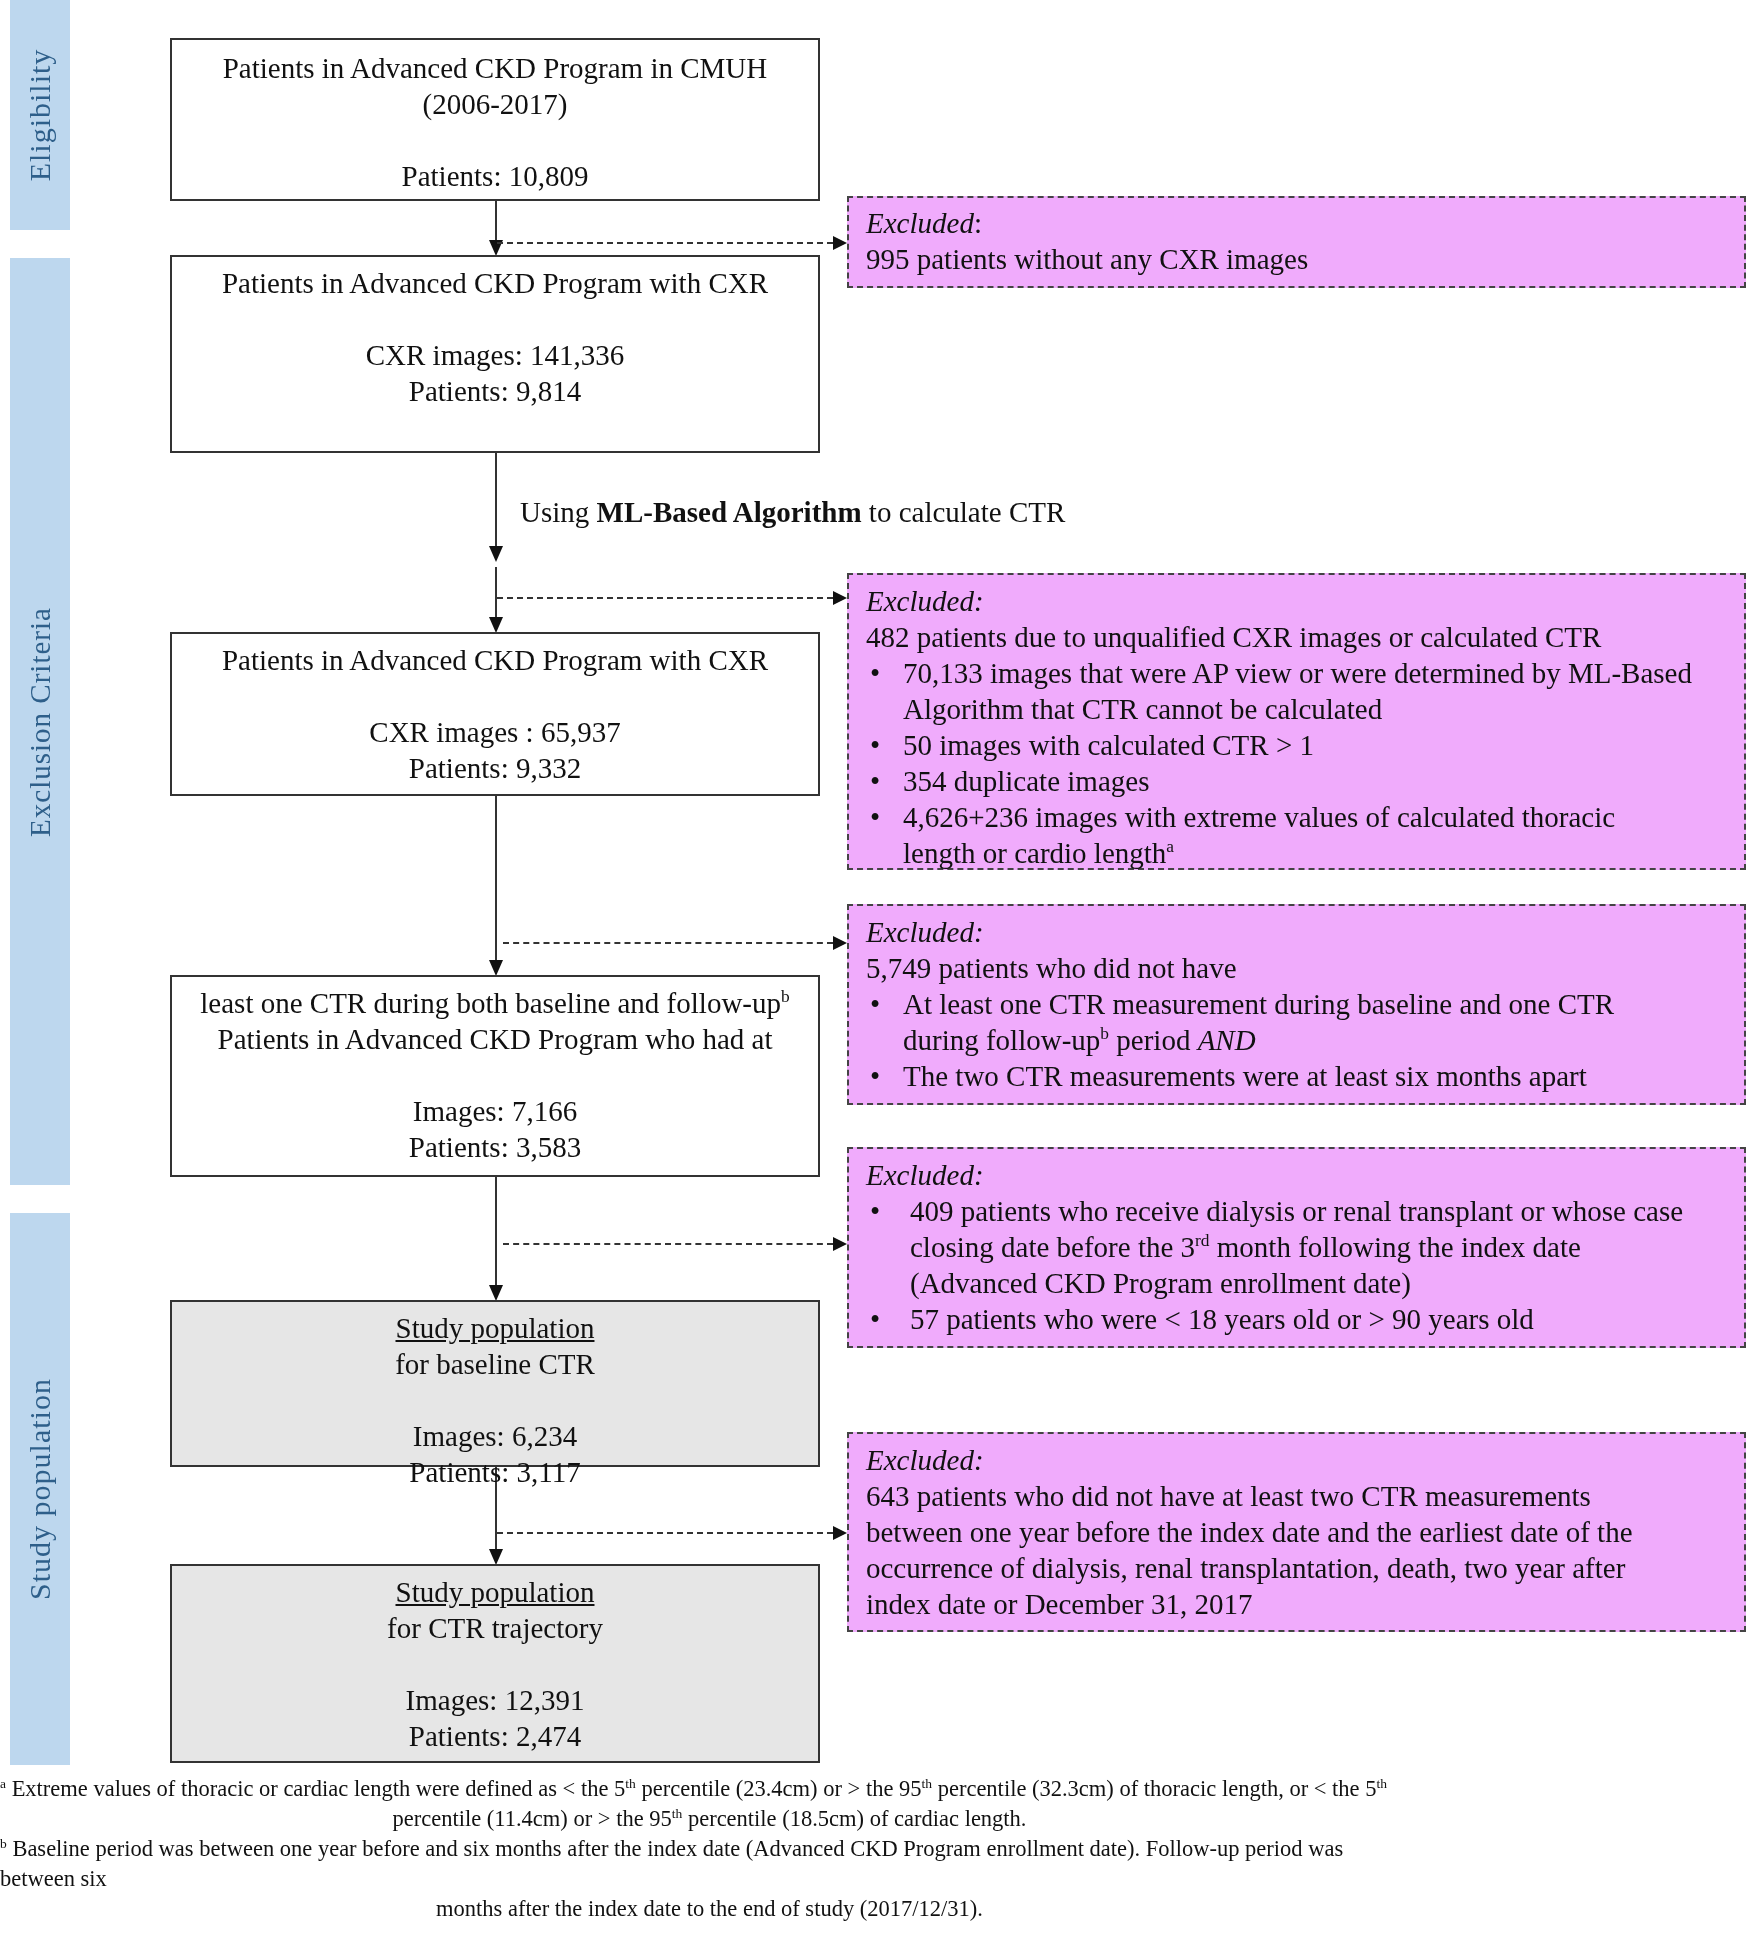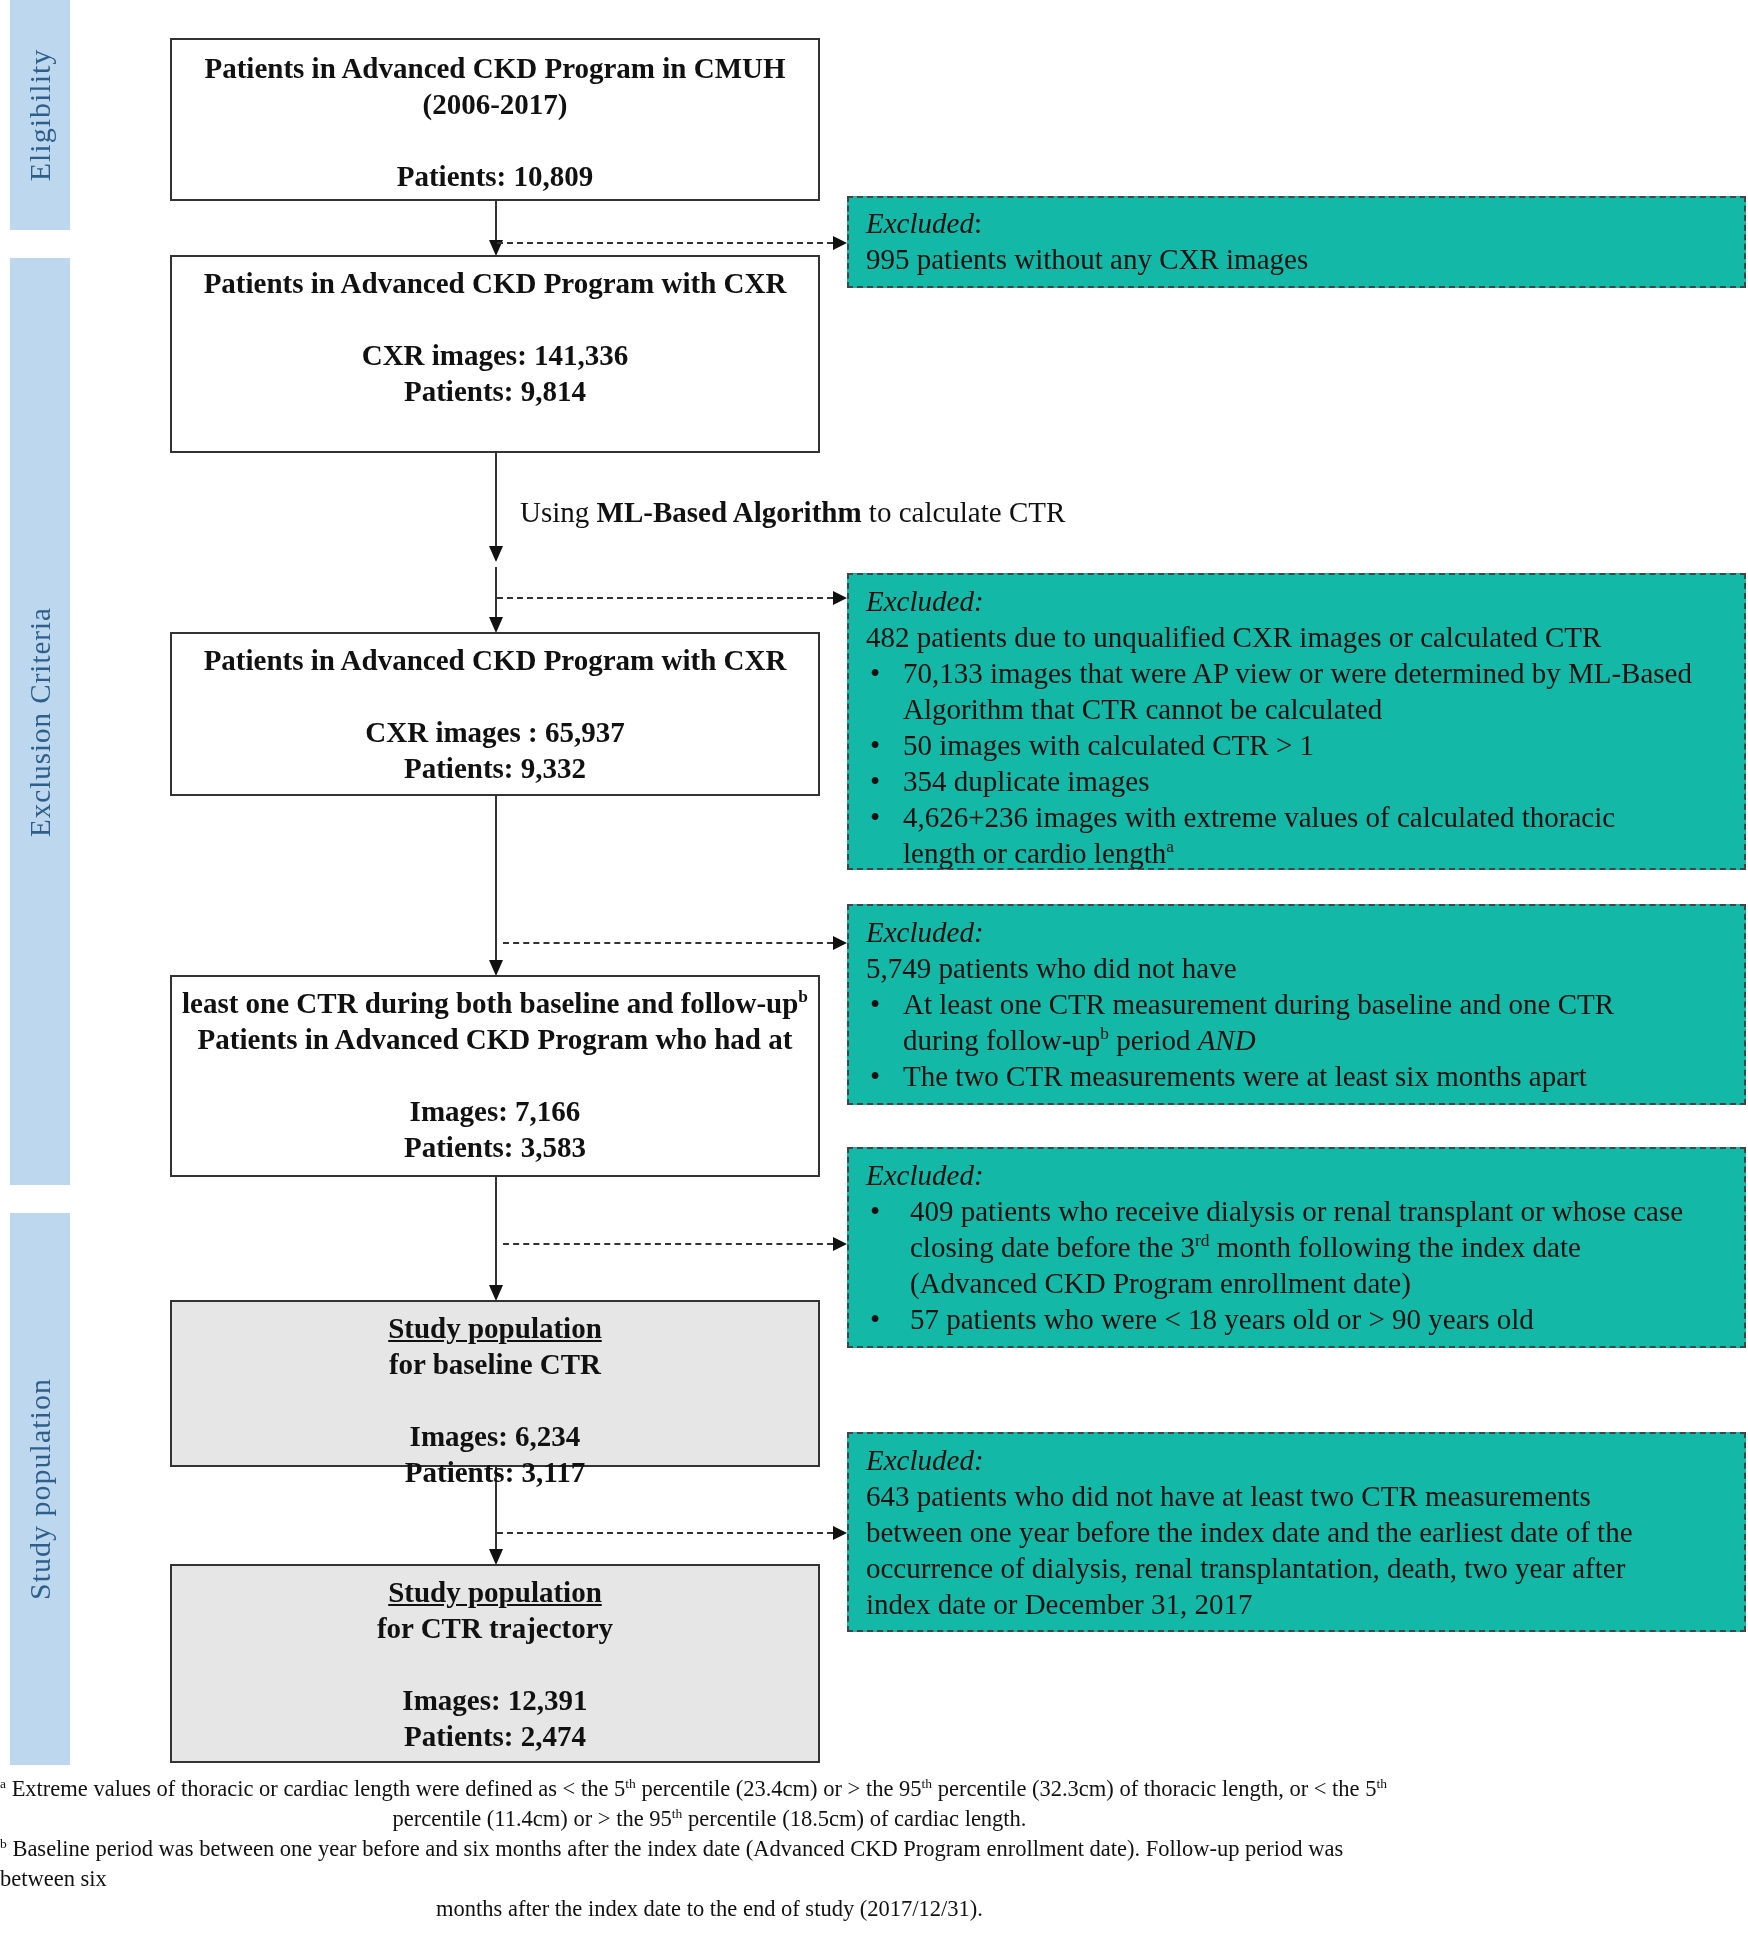--- a/index.html
+++ b/index.html
@@ -6,26 +6,26 @@
   body { width:1748px; height:1937px; position:relative; overflow:hidden;
          font-family:"Liberation Serif", "DejaVu Serif", serif; color:#111; }
   .band { position:absolute; left:10px; width:60px; background:#bdd7ee; }
   .band-label { position:absolute; left:50%; top:50%; white-space:nowrap;
                 transform:translate(-50%,-50%) rotate(-90deg);
                 color:#2e5f8a; font-size:30px; letter-spacing:1px; }
   .box { position:absolute; left:170px; width:650px; border:2px solid #333;
          background:#fff; box-sizing:border-box; text-align:center;
          font-size:29px; line-height:36px; }
   .box.gray { background:#e6e6e6; }
-  .box .ln { display:block;font-weight:bold; }
+  .box .ln { display:block; }
   .box .gap { display:block; height:36px; }
   .u { text-decoration:underline; }
   sup { font-size:60%; line-height:0; }
   .exbox { position:absolute; left:847px; width:899px; border:2px dashed #444;
-           box-sizing:border-box; background:#14b8a6; font-size:29px; line-height:36px;
+           box-sizing:border-box; background:#f0abfc; font-size:29px; line-height:36px;
            padding:8px 16px 8px 17px; }
   .exbox .hd { font-style:italic; display:block; }
   .exbox .ln { display:block; }
   .bul { display:block; position:relative; padding-left:37px; }
   .bul .dot { position:absolute; left:4px; top:0; }
   .bul.wide { padding-left:44px; }
   .vline { position:absolute; left:495px; width:2px; background:#333; }
   .arrow-down { position:absolute; left:489px; width:0; height:0;
                 border-left:7px solid transparent; border-right:7px solid transparent;
                 border-top:16px solid #111; }

